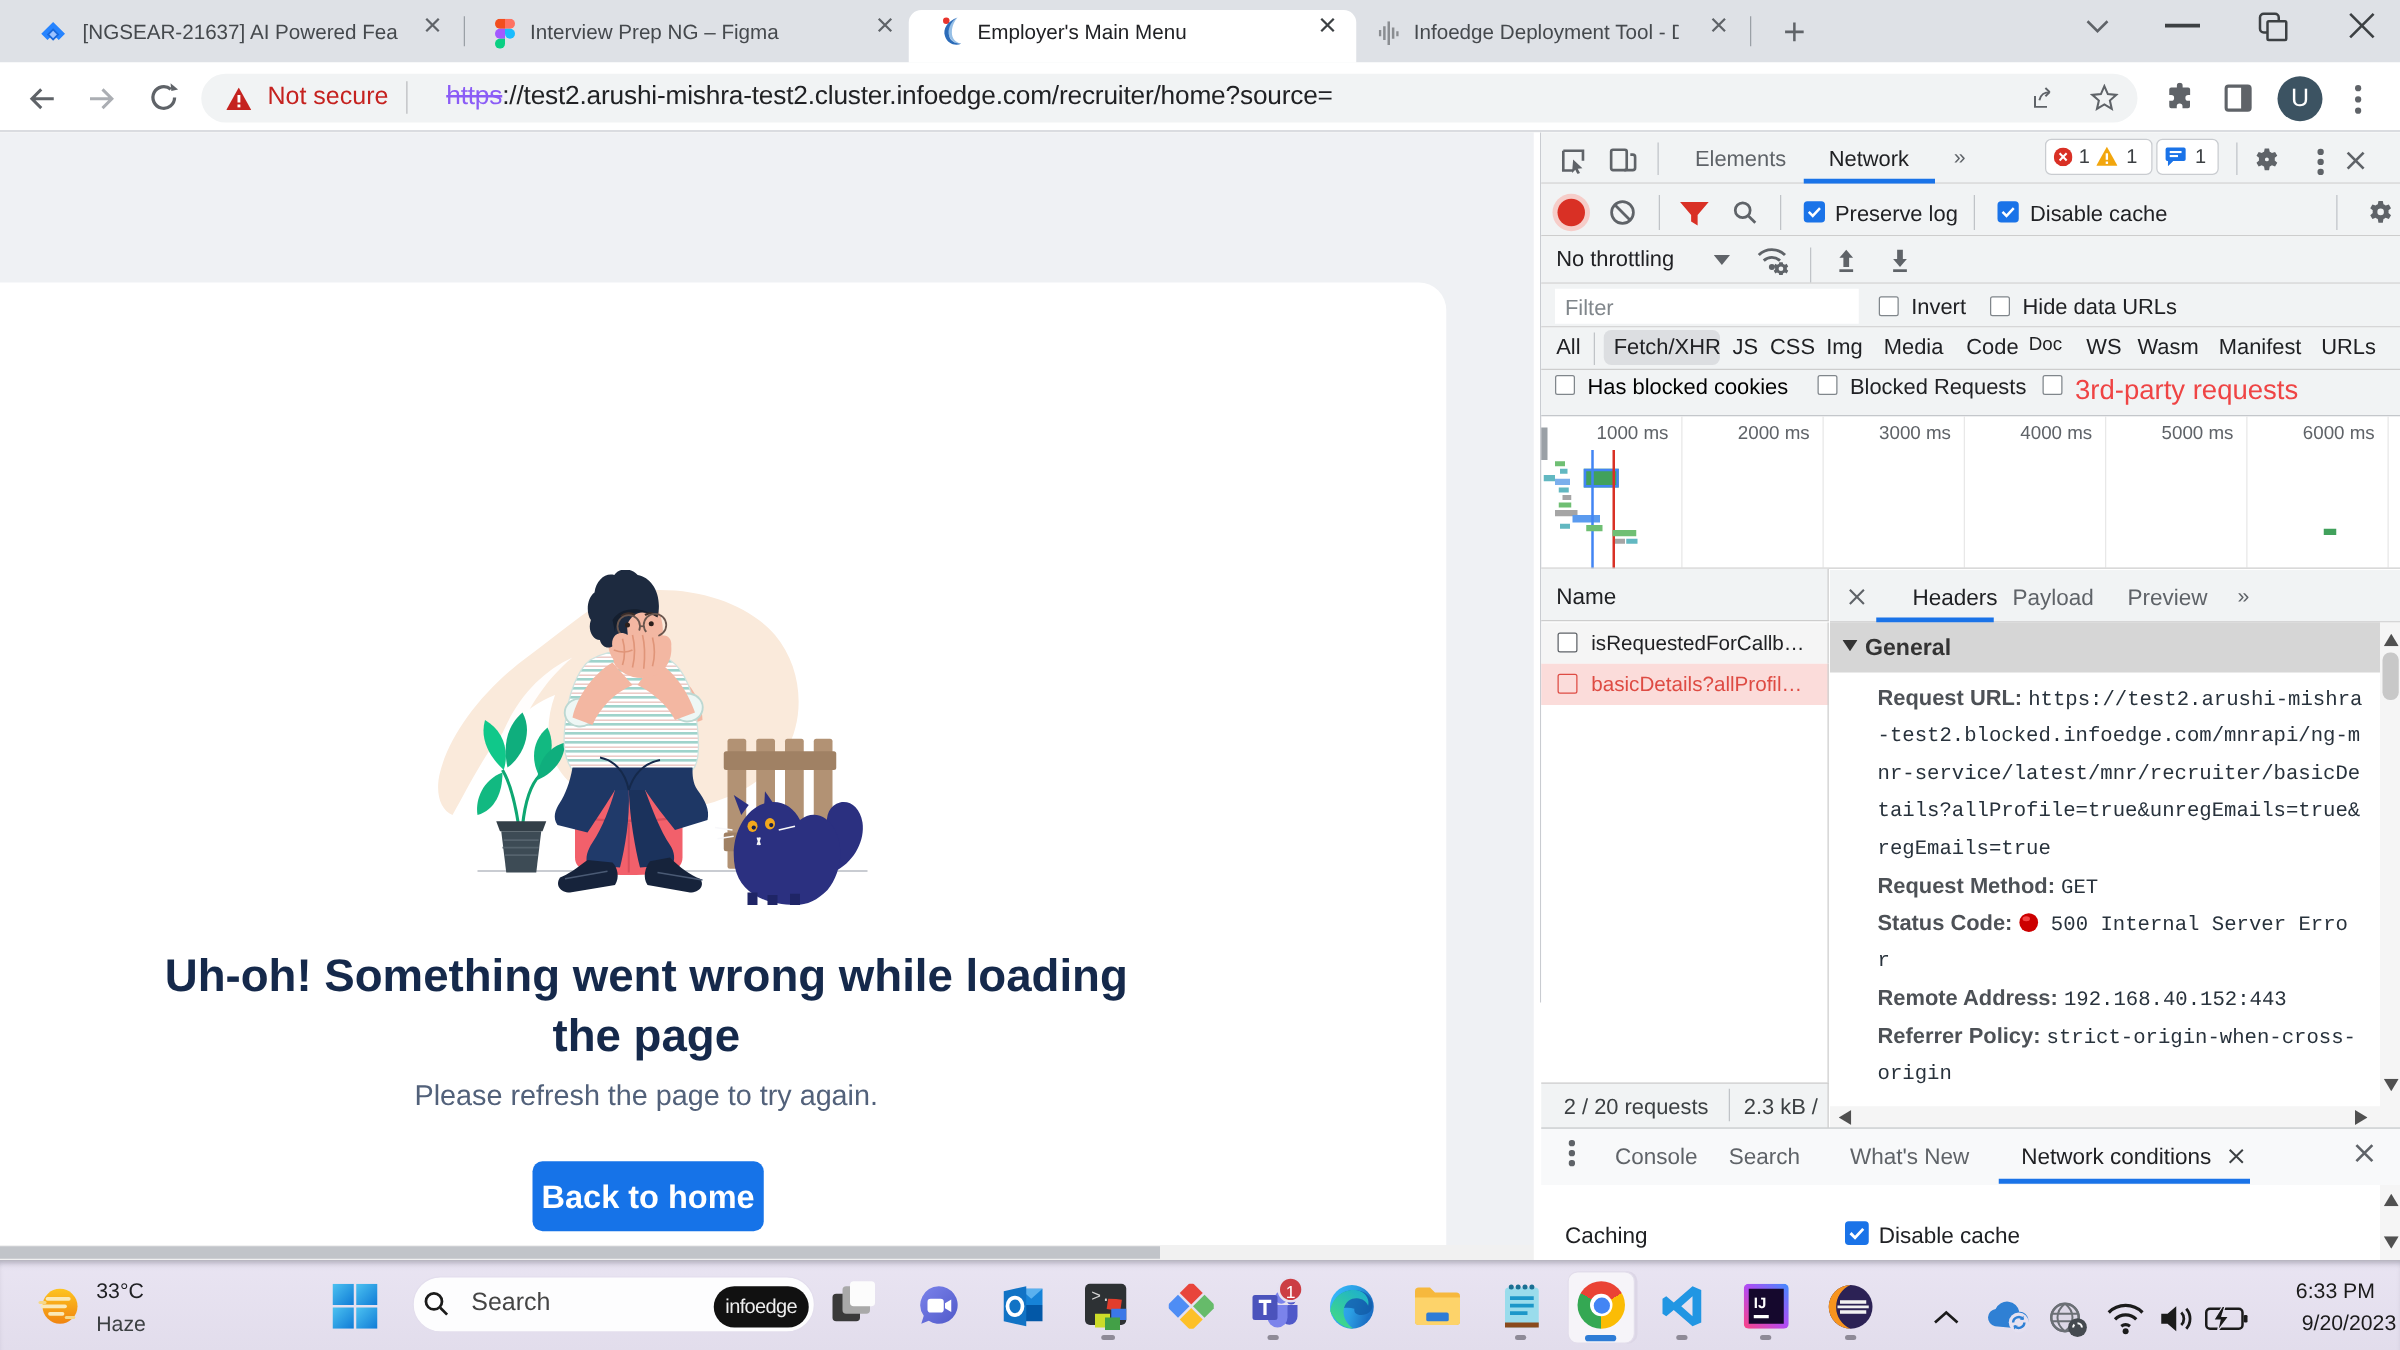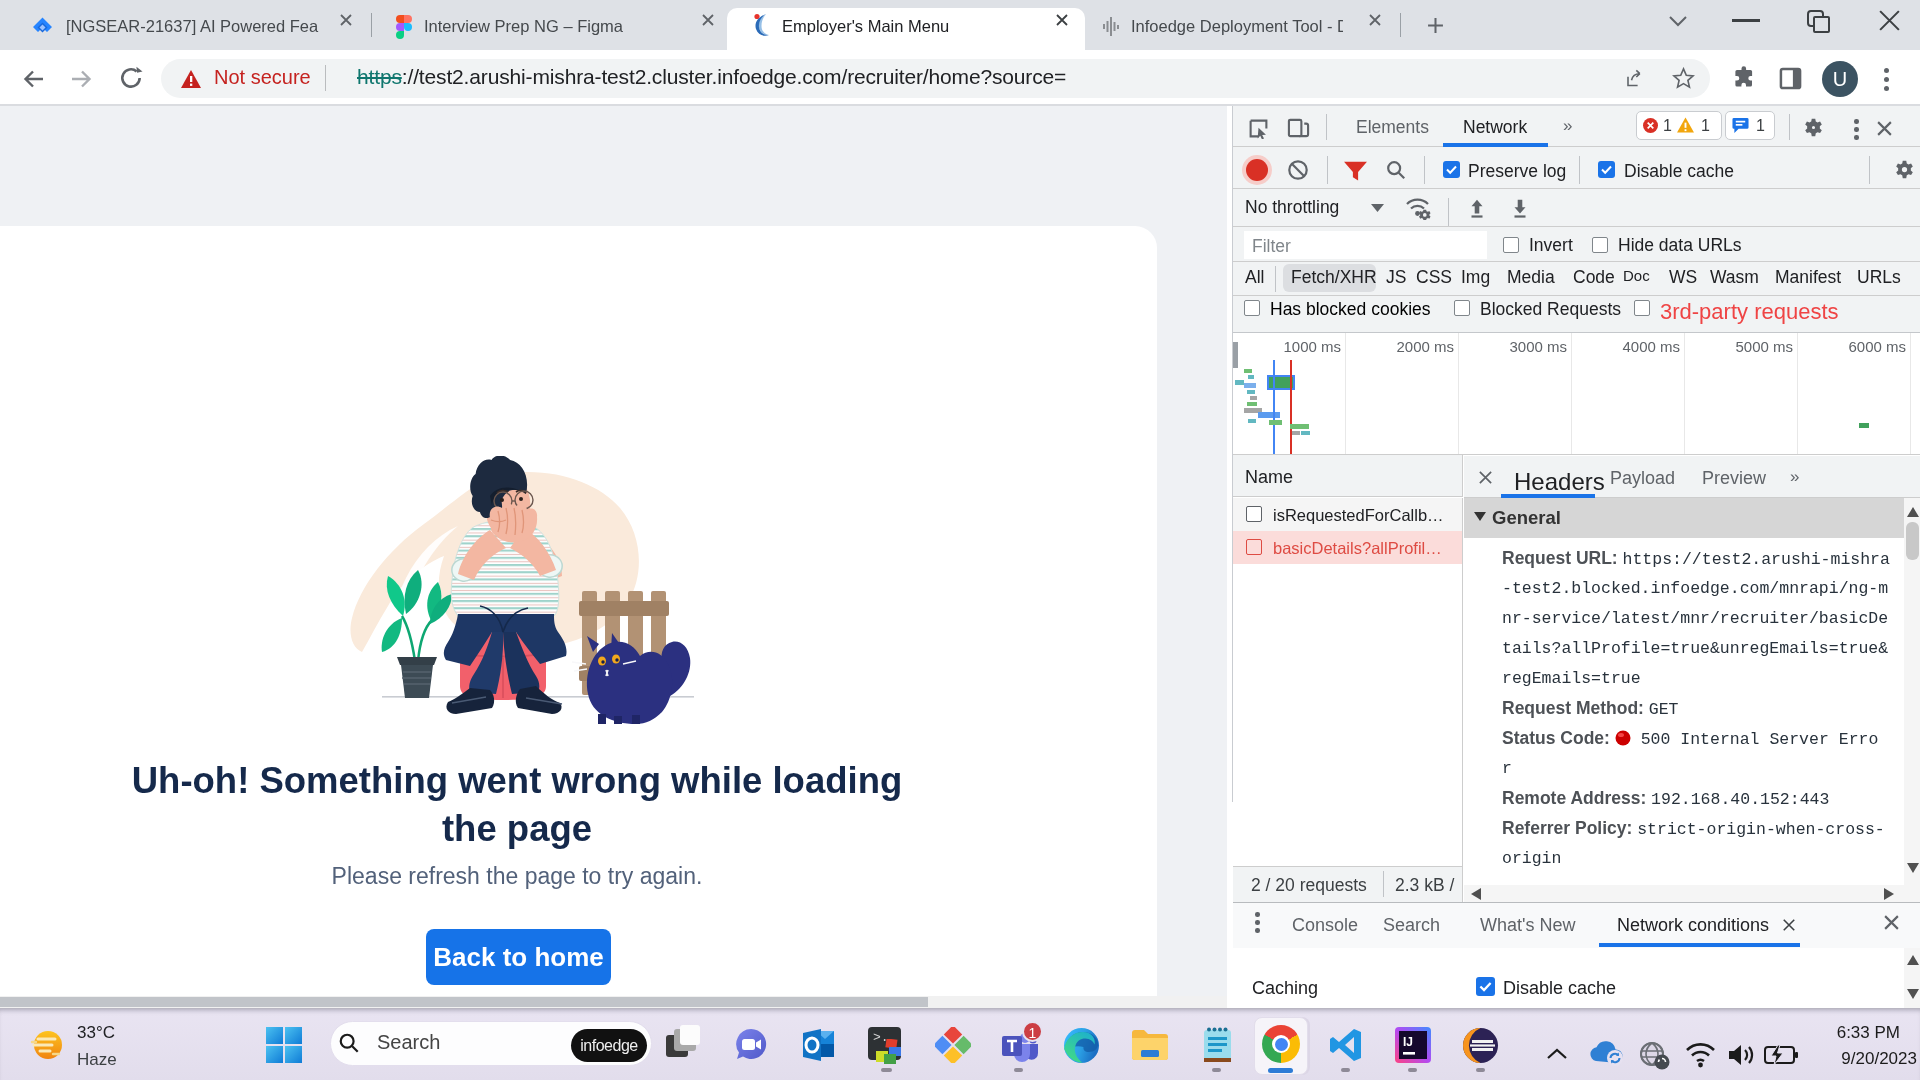--- a/index.html
+++ b/index.html
@@ -32,21 +32,21 @@
   .dtbar { position:absolute; left:0; width:687px; background:#f1f3f4; border-bottom:1px solid #cdcdcd; }
   .cb { position:absolute; width:17px; height:17px; background:#1a73e8; border-radius:3px; }
   .cb svg { position:absolute; left:1px; top:1px; }
   .cbe { position:absolute; width:16px; height:16px; background:#fff; border:1.6px solid #80868b; border-radius:2px; }
   .vdiv { position:absolute; width:1px; background:#cdcdcd; }
   .dtt { position:absolute; white-space:nowrap; }
   .mono { font-family:"Liberation Mono", monospace; font-size:16.5px; color:#28323c; }
   .hline { position:absolute; left:269px; line-height:30px; height:30px; white-space:nowrap; }
   .hlbl { font-weight:bold; color:#4d5156; font-size:17.5px;text-align:right; }
   .gridl { position:absolute; top:227px; width:1px; height:121px; background:#e8e8e8; }
-  .glabel { position:absolute; top:232px; font-size:15px; color:#5f6368; width:70px; text-align:right; }
+  .glabel { position:absolute; top:232px; font-size:15px; color:#5f6368; width:70px; text-align:center; }
   .wbar { position:absolute; }
   
   #taskbar { left:0; top:1008px; width:1920px; height:72px; background:linear-gradient(#e9e4f2,#e2ddec); border-top:1px solid #b9b6c2; box-shadow: inset 0 4px 5px -3px rgba(110,108,125,0.55); }
 </style>
 </head>
 <body>
 <div class="abs" id="tabbar">
 
   <svg class="abs" style="left:31px;top:16px" width="23" height="23" viewBox="0 0 23 23">
     <path d="M11.5 1.5 L21 11 L16 16 L11.5 11.5 L7 16 L2 11 Z" fill="#2684ff"></path>
@@ -132,21 +132,21 @@
       <path d="M17 1.5 L17.6 7.2 L22.6 6 Z" fill="#5f6368"></path>
     </svg>
   <div id="omnibox">
     <svg class="abs" style="left:20px;top:11px" width="20" height="18" viewBox="0 0 20 18">
         <path d="M10 0 L20 18 H0 Z" fill="#c5221f"></path>
         <rect x="9" y="6" width="2.3" height="6" fill="#fff"></rect>
         <rect x="9" y="13.6" width="2.3" height="2.3" fill="#fff"></rect>
       </svg>
     <div class="abs" style="left:53px;top:7px;font-size:20px;color:#c5221f">Not secure</div>
     <div class="abs" style="left:164px;top:6px;width:1px;height:26px;background:#babcbe"></div>
-    <div class="abs" style="left:196px;top:6px;font-size:21px;letter-spacing:-0.15px;color:#202124"><span style="color:#0f766e;text-decoration:line-through">https</span>://test2.arushi-mishra-test2.cluster.infoedge.com/recruiter/home?source=</div>
+    <div class="abs" style="left:196px;top:6px;font-size:21px;letter-spacing:-0.15px;color:#202124"><span style="color:#8b5cf6;text-decoration:line-through">https</span>://test2.arushi-mishra-test2.cluster.infoedge.com/recruiter/home?source=</div>
     <svg class="abs" style="left:1463px;top:9px" width="22" height="21" viewBox="0 0 24 24">
         <path d="M4 10 V20 H15" stroke="#5f6368" stroke-width="1.8" fill="none"></path>
         <path d="M8 14 C9 9 13 6.5 17.5 6.5 M17.5 6.5 L13.5 2.8 M17.5 6.5 L13.5 10.3" stroke="#5f6368" stroke-width="1.8" fill="none"></path>
       </svg>
     <svg class="abs" style="left:1511px;top:8px" width="23" height="23" viewBox="0 0 24 24">
         <path d="M12 2 L14.9 8.6 L22 9.3 L16.6 14 L18.2 21 L12 17.3 L5.8 21 L7.4 14 L2 9.3 L9.1 8.6 Z" stroke="#5f6368" stroke-width="1.7" fill="none"></path>
       </svg>
   </div>
 
   <svg class="abs" style="left:1732px;top:16px" width="24" height="24" viewBox="0 0 24 24" fill="#5f6368">
@@ -457,21 +457,21 @@
 
     <div class="abs" style="left:0;top:760px;width:230px;height:36px;background:#f1f3f4;border-top:1px solid #cdcdcd;border-right:1px solid #cdcdcd"></div>
     <div class="dtt" style="left:18px;top:769px;font-size:17.5px;color:#3c4043">2 / 20 requests</div>
     <div class="vdiv" style="left:150px;top:765px;height:26px;background:#c0c3c7"></div>
     <div class="dtt" style="left:162px;top:769px;font-size:17.5px;color:#3c4043">2.3 kB /</div>
 
     <div class="abs" style="left:231px;top:350px;width:457px;height:42px;background:#f1f3f4;border-bottom:1px solid #cdcdcd"></div>
     <svg class="abs" style="left:245px;top:364px" width="15" height="15" viewBox="0 0 16 16">
         <path d="M2 2 L14 14 M14 2 L2 14" stroke="#5f6368" stroke-width="1.8"></path>
       </svg>
-    <div class="dtt" style="left:281px;top:362px;font-size:24px;color:#202124">Headers</div>
+    <div class="dtt" style="left:297px;top:362px;font-size:18px;color:#202124">Headers</div>
     <div class="abs" style="left:268px;top:388px;width:94px;height:4px;background:#1a73e8"></div>
     <div class="dtt" style="left:377px;top:362px;font-size:18px;color:#5f6368">Payload</div>
     <div class="dtt" style="left:469px;top:362px;font-size:18px;color:#5f6368">Preview</div>
     <div class="dtt" style="left:557px;top:361px;font-size:17px;color:#5f6368">»</div>
     <div class="abs" style="left:231px;top:392px;width:440px;height:40px;background:#d6d6d6"></div>
     <svg class="abs" style="left:241px;top:406px" width="12" height="9" viewBox="0 0 12 9">
         <path d="M0 0 H12 L6 9 Z" fill="#333"></path>
       </svg>
     <div class="dtt" style="left:259px;top:401px;font-size:18.5px;font-weight:bold;color:#333">General</div>
     <div class="hline" style="top:437px"><span class="hlbl">Request URL: </span><span class="mono">https://test2.arushi-mishra</span></div>

